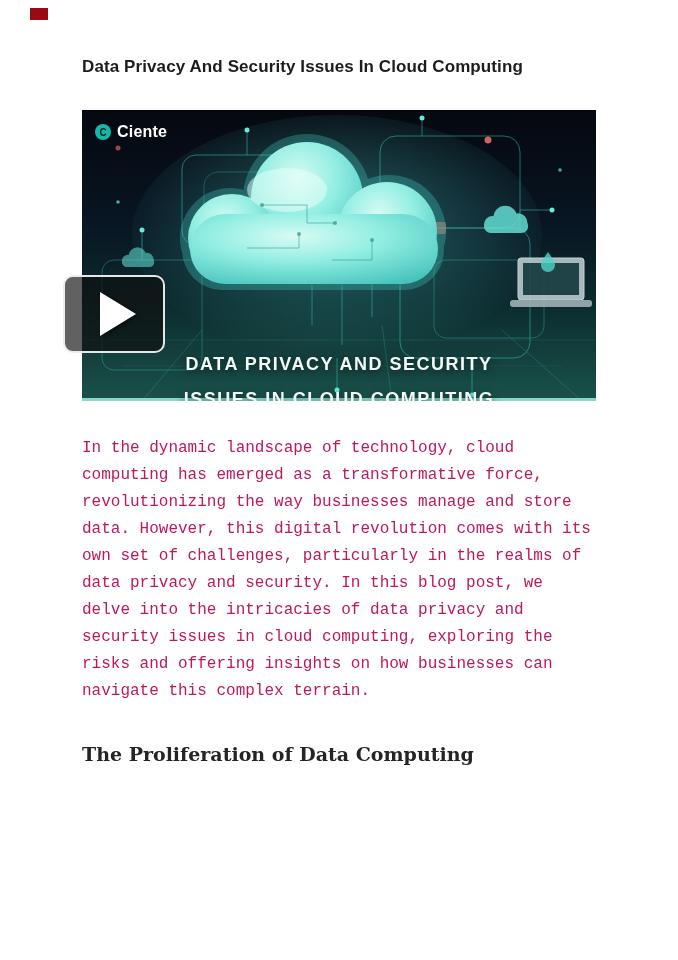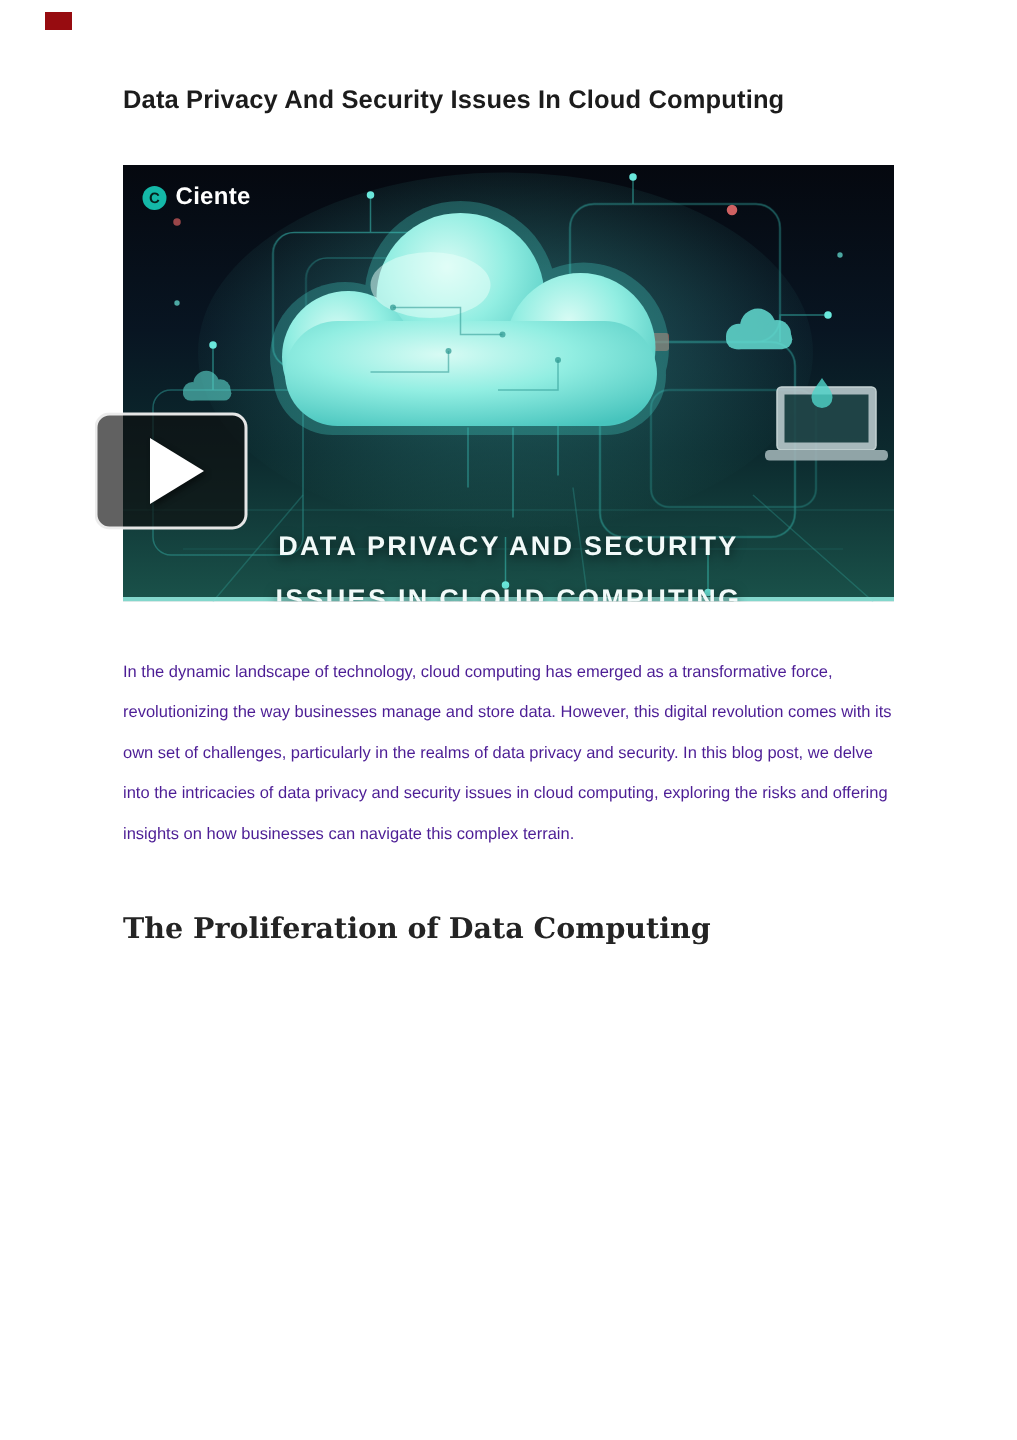--- a/index.html
+++ b/index.html
@@ -56,22 +56,22 @@
   .play-tri {
     width:0; height:0;
     border-left:36px solid #ffffff;
     border-top:22px solid transparent;
     border-bottom:22px solid transparent;
     margin-left:8px;
     filter:drop-shadow(2px 2px 2px rgba(0,0,0,0.45));
   }
   .body-text {
     margin:0; margin-top:34px; width:516px;
-    font-family:Liberation Sans, sans-serif;
-    font-size:11px; line-height:27px; color:#4c1d95;
+    font-family:Liberation Mono, monospace;
+    font-size:16px; line-height:27px; color:#be185d;
   }
   .section-heading {
     margin:0; margin-top:37px;
     font-family:"DejaVu Serif", serif;
     font-size:19px; line-height:24px; font-weight:700; color:#242424;
   }
   .section-paragraph { margin-top:30px; }
 </style>
 </head>
 <body>

